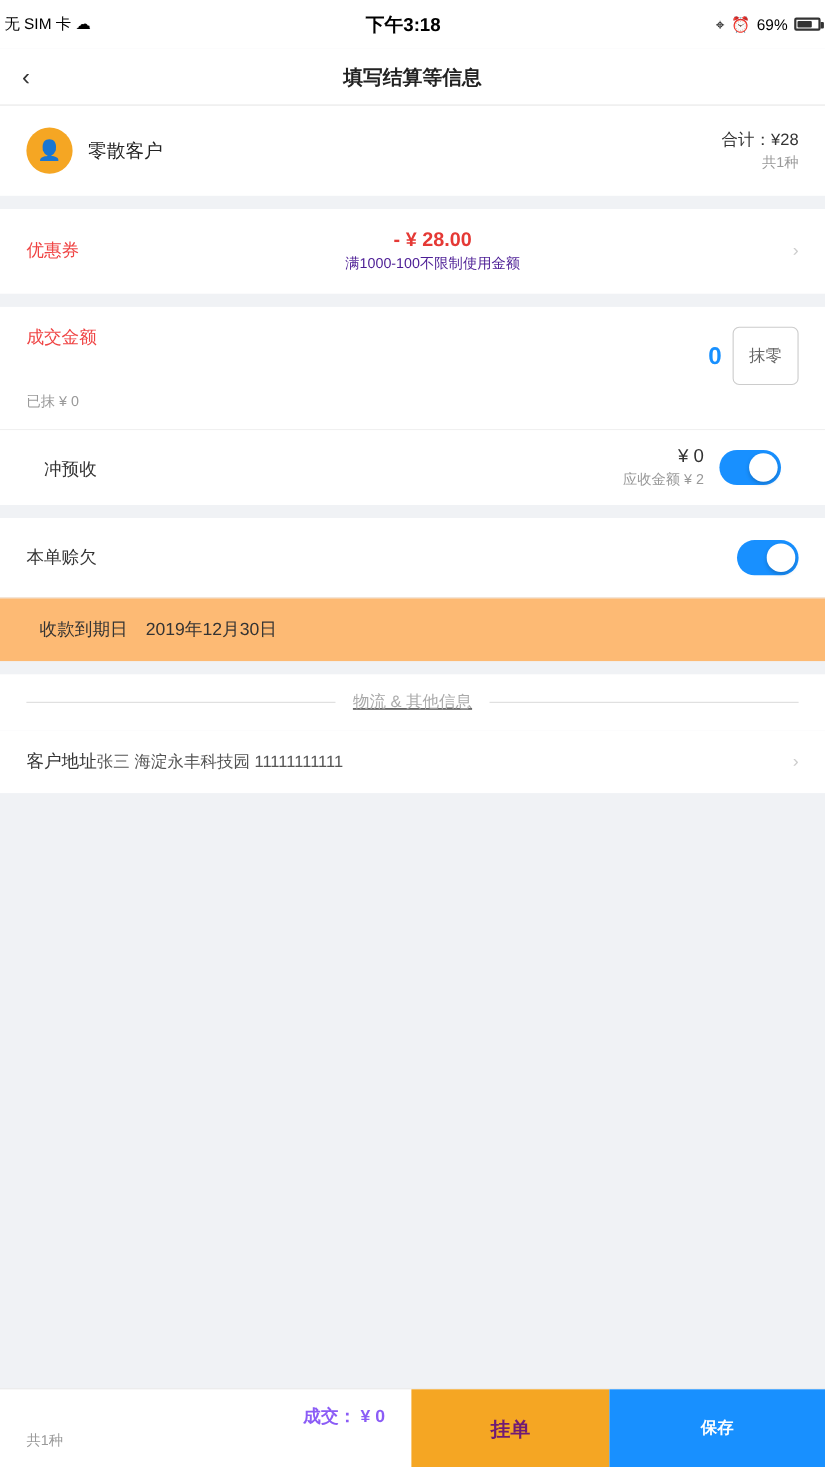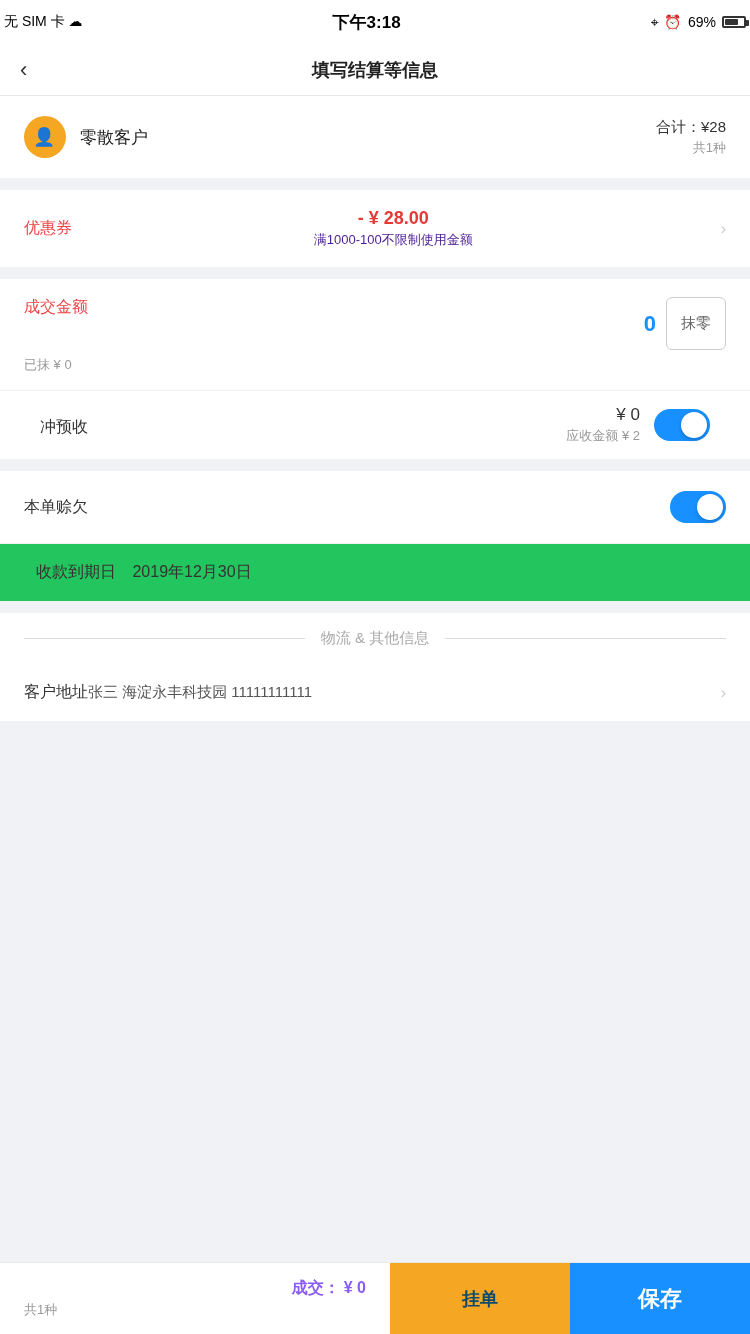--- a/index.html
+++ b/index.html
@@ -192,21 +192,21 @@
       align-items: center;
       justify-content: space-between;
       padding: 20px 24px;
       background: #fff;
     }
     .debt-label { font-size: 16px; color: #333; }
 
     
     .due-date-row {
       padding: 18px 24px;
-      background: #22c55e;
+      background: #fdba74;
       font-size: 16px;
       color: #333;
       border-top: 1px solid #f0f0f0;
     }
     .due-date-row span { margin-left: 12px; }
 
     
     .address-row {
       display: flex;
       align-items: center;
@@ -232,29 +232,29 @@
       flex: 1;
       padding: 0 24px;
     }
     .bottom-trade { font-size: 16px; color: #8b5cf6; text-align: right; }
     .bottom-trade span { margin-left: 4px; font-weight: 600; }
     .bottom-count { font-size: 13px; color: #999; margin-top: 2px; }
     .btn-hang {
       width: 180px; height: 72px;
       background: #f5a623;
       display: flex; align-items: center; justify-content: center;
-      font-size: 18px; font-weight: 600; color: #0c4a6e;
+      font-size: 18px; font-weight: 600; color: #701a75;
       cursor: pointer;
       flex-shrink: 0;
     }
     .btn-save {
-      width: 180px; height: 72px;
+      width: 196px; height: 72px;
       background: #1890ff;
       display: flex; align-items: center; justify-content: center;
-      font-size: 22px; font-weight: 600; color: #fff;
+      font-size: 15px; font-weight: 600; color: #fff;
       cursor: pointer;
       flex-shrink: 0;
     }
 
     .spacer { height: 80px; }
   </style>
 </head>
 <body>
 
 <div class="status-bar">
@@ -335,21 +335,21 @@
       <div class="toggle">
         <div class="toggle-knob"></div>
       </div>
     </div>
     <div class="due-date-row">
       <span>收款到期日</span>
       <span>2019年12月30日</span>
     </div>
   </div>
 
-  <div style="background:#f0abfc; margin-bottom: 0;">
+  <div style="background:#f0abfc; margin-bottom: 0; text-decoration: underline;">
     <div style="background:#fff; display:flex; align-items:center; justify-content:center; padding: 16px 24px;">
       <div style="flex:1; height:1px; background:#ddd;"></div>
       <div style="font-size:15px; color:#aaa; padding: 0 16px; white-space:nowrap;">物流 &amp; 其他信息</div>
       <div style="flex:1; height:1px; background:#ddd;"></div>
     </div>
   </div>
 
   <div class="card">
     <div class="address-row">
       <div class="address-label">客户地址</div>

